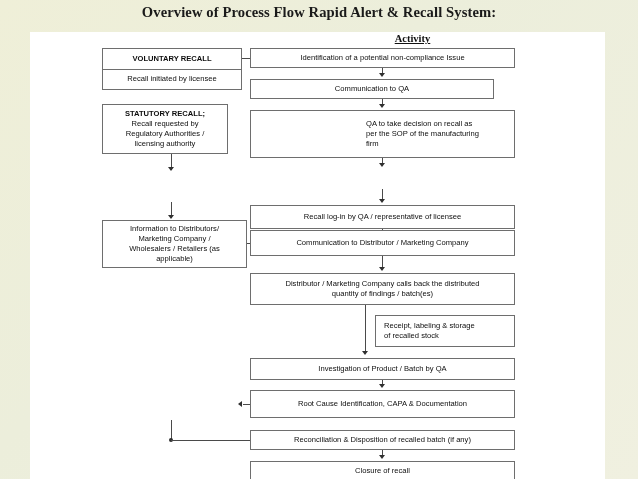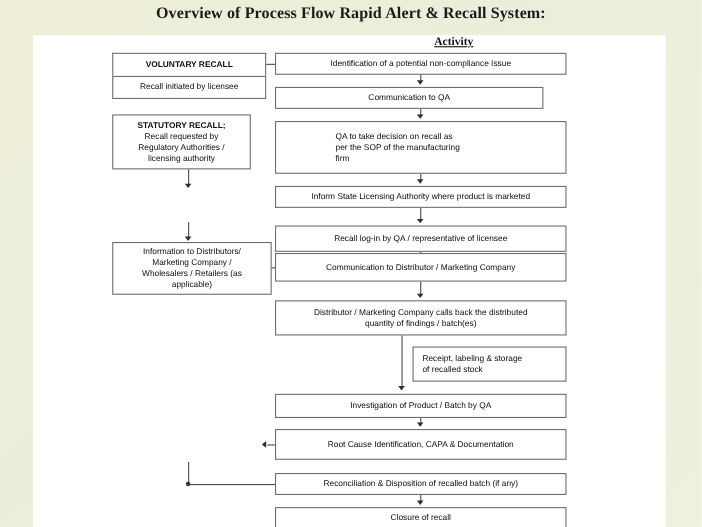--- a/index.html
+++ b/index.html
@@ -178,33 +178,30 @@
     </div>
     <div class="vline" style="left:352px; top:36px; height:7px;"></div>
     <div class="arrow-down" style="left:349px; top:41px;"></div>
 
     <div class="box" style="left:220px; top:47px; width:244px; height:20px;">
       <span class="inner">Communication to QA</span>
     </div>
     <div class="vline" style="left:352px; top:67px; height:7px;"></div>
     <div class="arrow-down" style="left:349px; top:72px;"></div>
 
-    <div class="box left" style="left:220px; top:78px; width:265px; height:48px; padding-left:54px;">
+    <div class="box left" style="left:220px; top:78px; width:265px; height:48px; padding-left:115px;">
       <span class="inner">
         <span>QA to take decision on recall as</span><br>
         <span>per the SOP of the manufacturing</span><br>
         <span>firm</span>
       </span>
     </div>
     <div class="vline" style="left:352px; top:126px; height:7px;"></div>
     <div class="arrow-down" style="left:349px; top:131px;"></div>
 
-    <div class="box" style="left:220px; top:137px; width:265px; height:20px;">
-      <span class="inner">Inform State Licensing Authority where product is marketed</span>
-    </div>
     <div class="vline" style="left:352px; top:157px; height:12px;"></div>
     <div class="arrow-down" style="left:349px; top:167px;"></div>
 
     <div class="box" style="left:220px; top:173px; width:265px; height:24px;">
       <span class="inner">Recall log-in by QA / representative of licensee</span>
     </div>
     <div class="vline" style="left:352px; top:197px; height:7px;"></div>
     <div class="arrow-down" style="left:349px; top:202px;"></div>
 
     <div class="box" style="left:220px; top:198px; width:265px; height:26px;">

